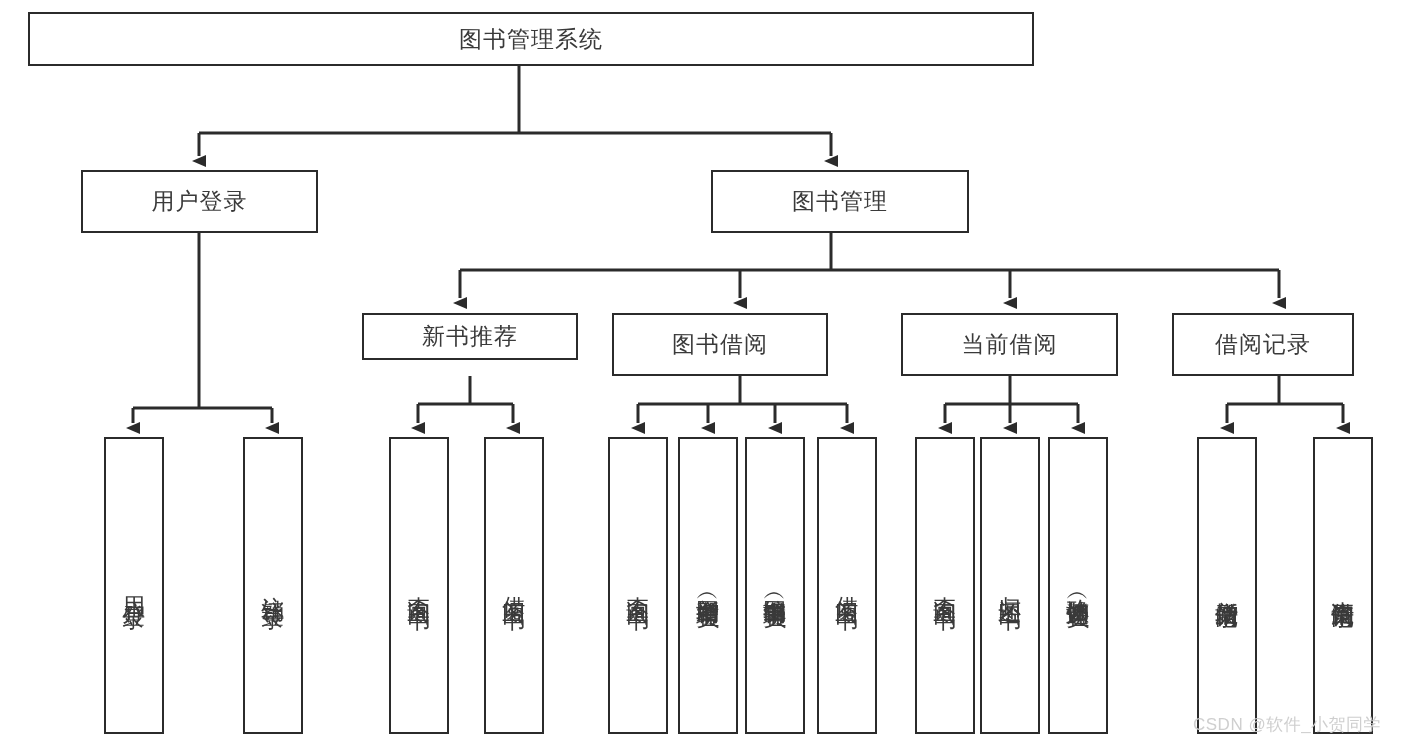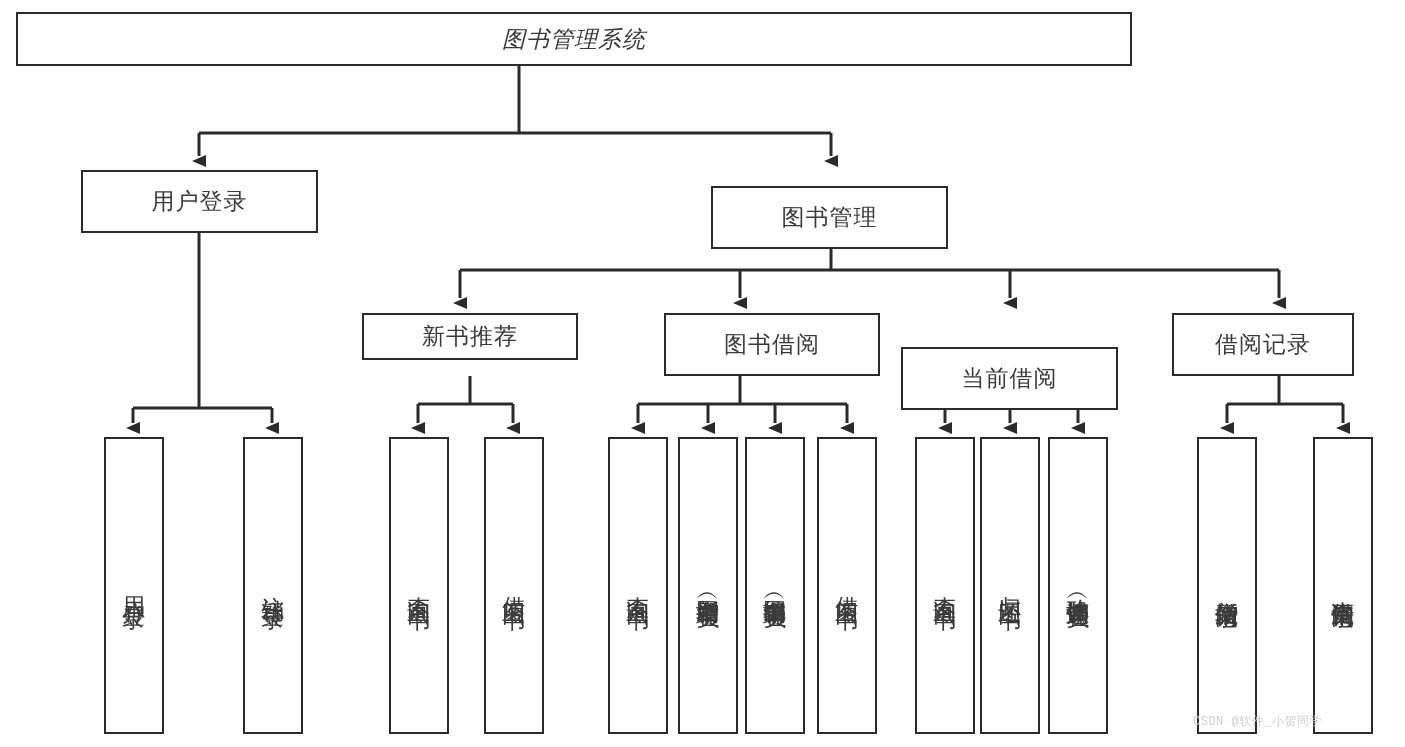--- a/index.html
+++ b/index.html
@@ -55,25 +55,24 @@
     padding: 6px 0;
     align-items: center;
     justify-content: center;
   }
   .node.leaf.tight {
     letter-spacing: 1px;
   }
   .watermark {
     position: absolute;
     color: #cfcfcf;
-    font-size: 12px;
+    font-size: 17px;
     letter-spacing: 0.5px;
     white-space: nowrap;
     user-select: none;
-    font-family: Liberation Mono, monospace;
   }
 </style>
 </head>
 <body>
 
 <div id="diagram">
 
   <svg class="connectors" viewBox="0 0 1405 747">
     <defs>
       <marker id="arrow" markerWidth="12" markerHeight="14" refX="1" refY="7" orient="auto" markerUnits="userSpaceOnUse">
@@ -117,38 +116,38 @@
       <path d="M1010,404 L1010,423" marker-end="url(#arrow)"></path>
       <path d="M1078,404 L1078,423" marker-end="url(#arrow)"></path>
 
       <path d="M1279,376 L1279,404"></path>
       <path d="M1227,404 L1343,404"></path>
       <path d="M1227,404 L1227,423" marker-end="url(#arrow)"></path>
       <path d="M1343,404 L1343,423" marker-end="url(#arrow)"></path>
     </g>
   </svg>
 
-  <div class="node root" style="left:16px; top:12px; width:1116px; height:54px;font-style:italic;">
+  <div class="node root" style="left:28px; top:12px; width:1006px; height:54px;">
     <span>图书管理系统</span>
   </div>
 
   <div class="node level2" style="left:81px; top:170px; width:237px; height:63px;">
     <span>用户登录</span>
   </div>
-  <div class="node level2" style="left:711px; top:186px; width:237px; height:63px;">
+  <div class="node level2" style="left:711px; top:170px; width:258px; height:63px;">
     <span>图书管理</span>
   </div>
 
   <div class="node level3" style="left:362px; top:313px; width:216px; height:47px;">
     <span>新书推荐</span>
   </div>
-  <div class="node level3" style="left:664px; top:313px; width:216px; height:63px;">
+  <div class="node level3" style="left:612px; top:313px; width:216px; height:63px;">
     <span>图书借阅</span>
   </div>
-  <div class="node level3" style="left:901px; top:313px; width:217px; height:63px;margin-top:34px;">
+  <div class="node level3" style="left:901px; top:313px; width:217px; height:63px;">
     <span>当前借阅</span>
   </div>
   <div class="node level3" style="left:1172px; top:313px; width:182px; height:63px;">
     <span>借阅记录</span>
   </div>
 
   <div class="node leaf" style="left:104px; top:437px; width:60px; height:297px;">
     <span>用户登录</span>
   </div>
   <div class="node leaf" style="left:243px; top:437px; width:60px; height:297px;">

